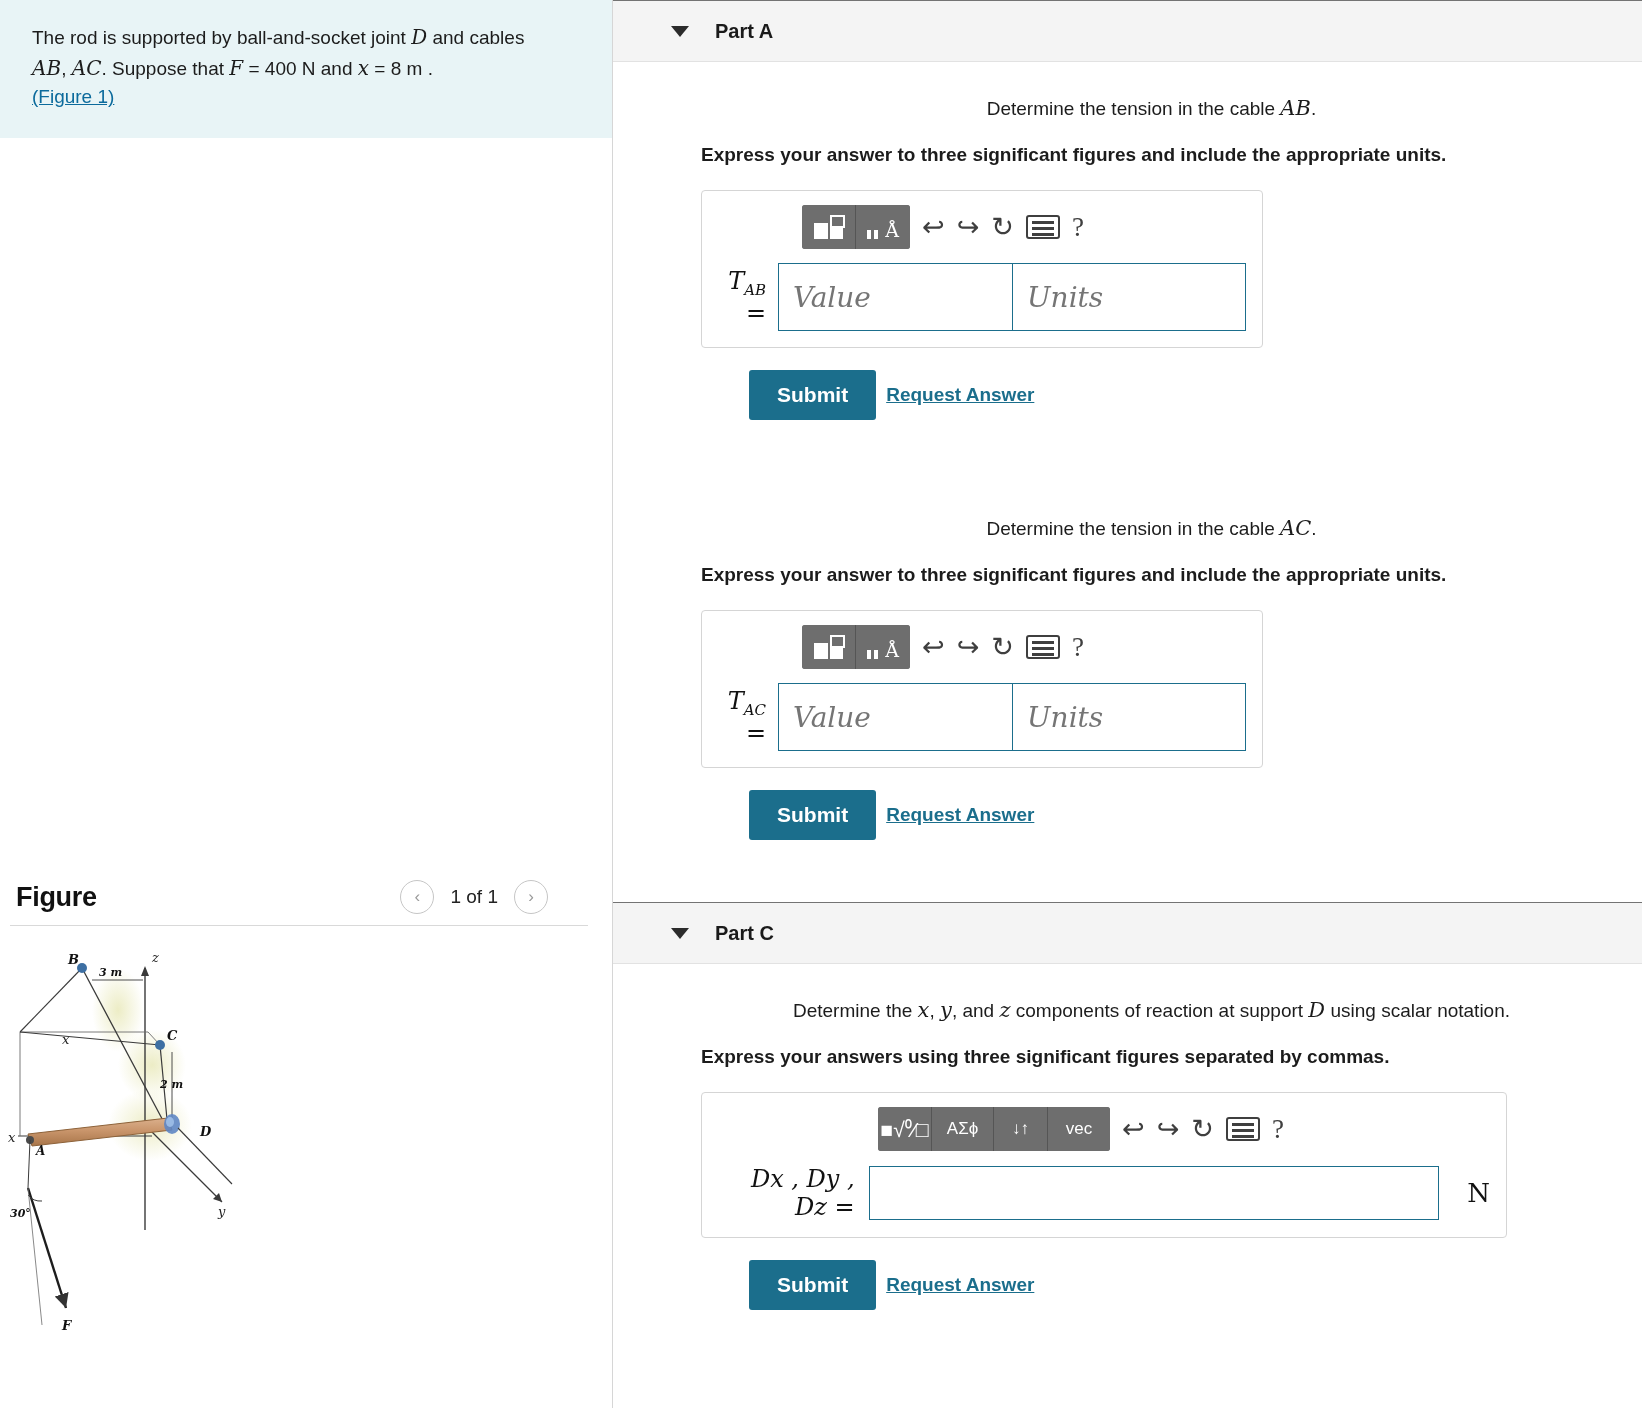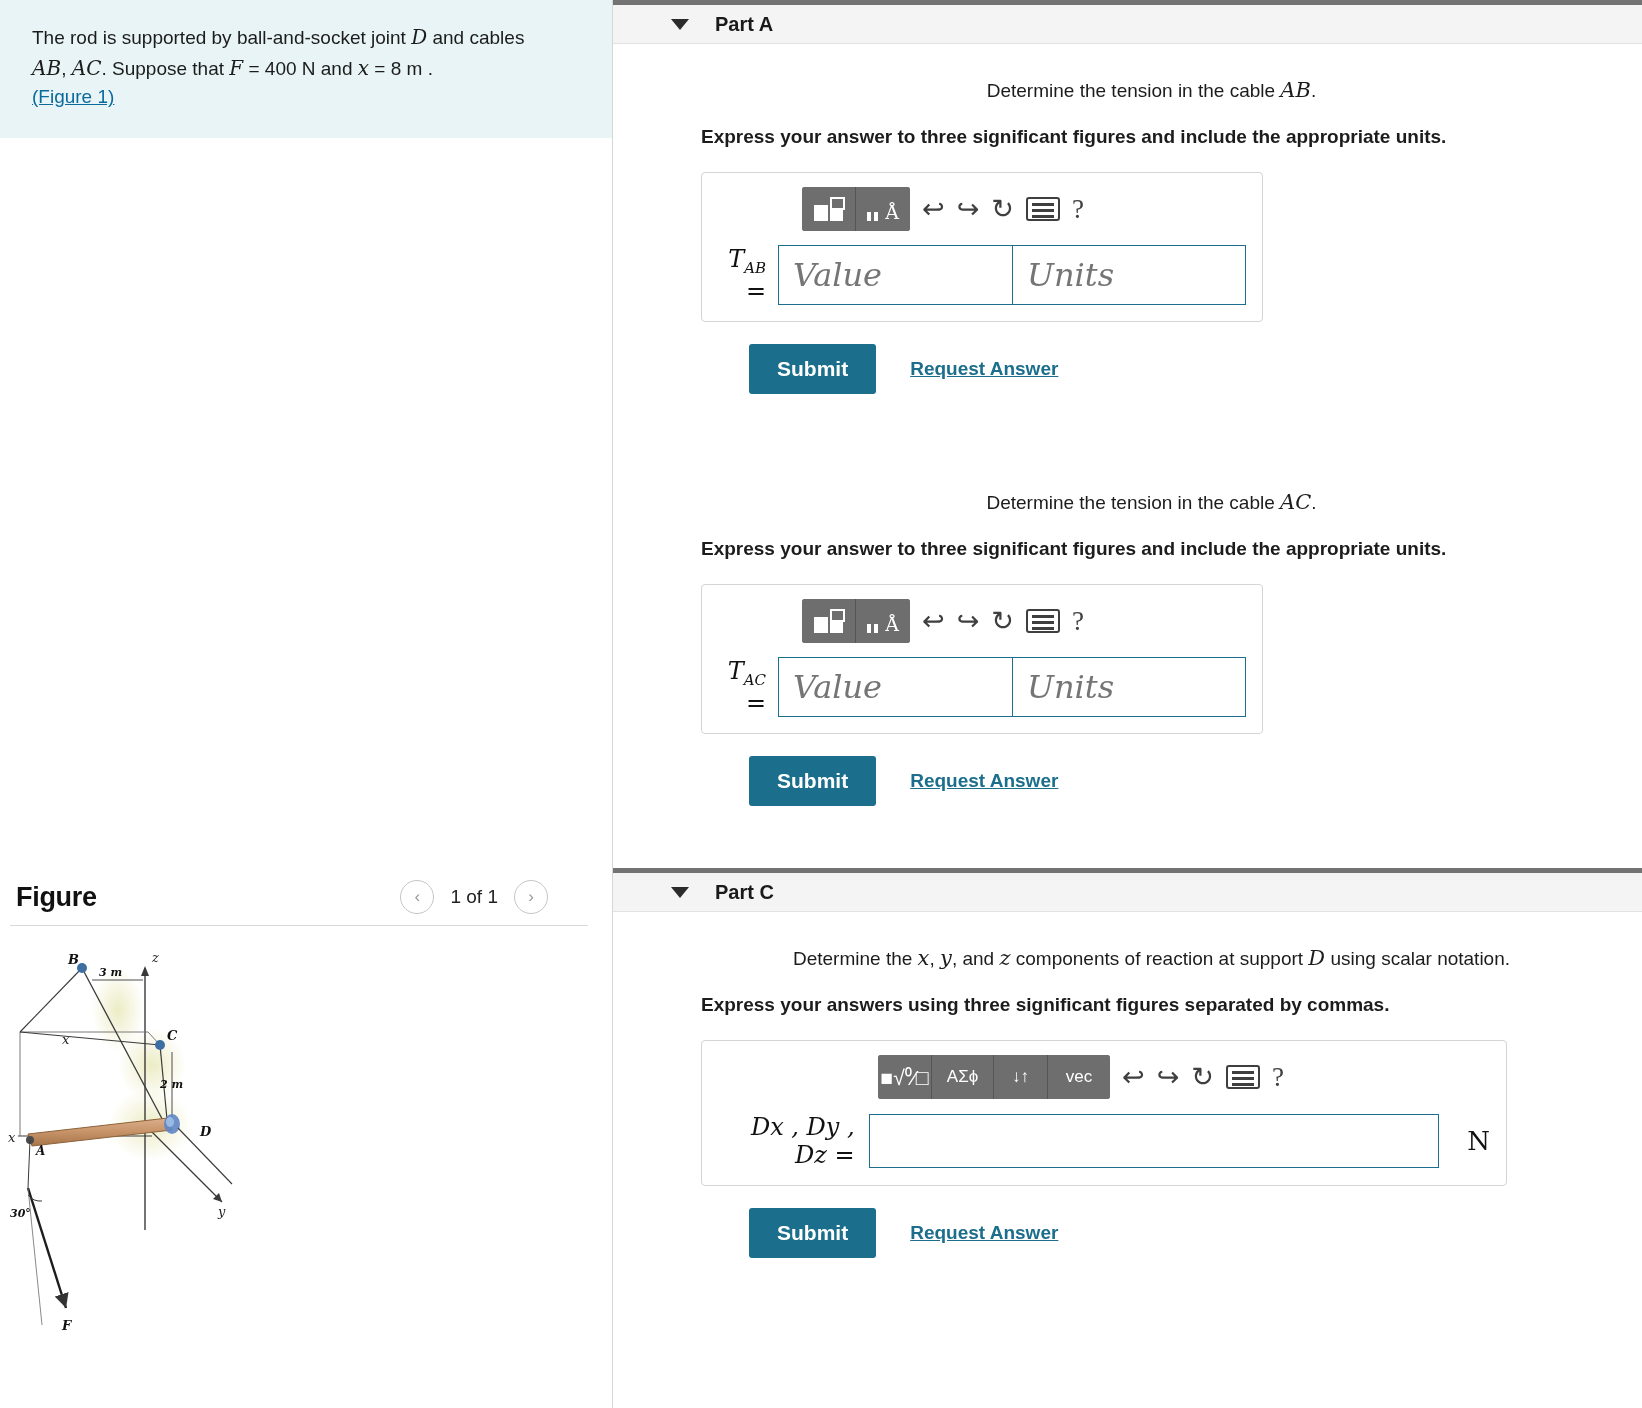--- a/index.html
+++ b/index.html
@@ -79,23 +79,23 @@
   }
   
   .right-col {
     flex: 1;
     position: relative;
     height: 1408px;
     background: #fff;
   }
   .part-header {
     background: #f4f4f4;
-    border-top: 5px solid #737373;
+    border-top: 1px solid #737373;
     border-bottom: 1px solid #e2e2e2;
-    height: 44px;
+    height: 62px;
     display: flex;
     align-items: center;
     padding-left: 58px;
   }
   .caret {
     width: 0; height: 0;
     border-left: 9px solid transparent;
     border-right: 9px solid transparent;
     border-top: 11px solid #2b2b2b;
     margin-right: 26px;
@@ -249,26 +249,26 @@
     text-align: right;
     padding-right: 12px;
     color: #111;
   }
   .var-label sub { font-size: 15px; }
   .var-label-c {
     width: 160px;
     padding-right: 14px;
   }
   .input-value, .input-units {
-    height: 60px;
+    height: 68px;
     border: 1px solid #1b6e8c;
     background: #fff;
     font-family: "DejaVu Serif", serif;
     font-style: italic;
-    font-size: 32px;
+    font-size: 28px;
     color: #3d5a66;
     padding: 0 14px;
     outline: none;
   }
   .input-value { width: 234px; border-right: none; }
   .input-units { width: 234px; }
   .input-long {
     height: 54px;
     width: 608px;
     border: 1px solid #1b6e8c;
@@ -279,21 +279,21 @@
   }
   .unit-suffix {
     font-family: "DejaVu Serif", serif;
     font-size: 26px;
     margin-left: 28px;
     color: #111;
   }
   .actions {
     display: flex;
     align-items: center;
-    gap: 34px;
+    gap: 10px;
     margin-top: 22px;
     padding-left: 48px;
   }
   .btn-submit {
     background: #1b6e8c;
     color: #fff;
     border: none;
     font-size: 21px;
     font-weight: bold;
     padding: 13px 28px;

